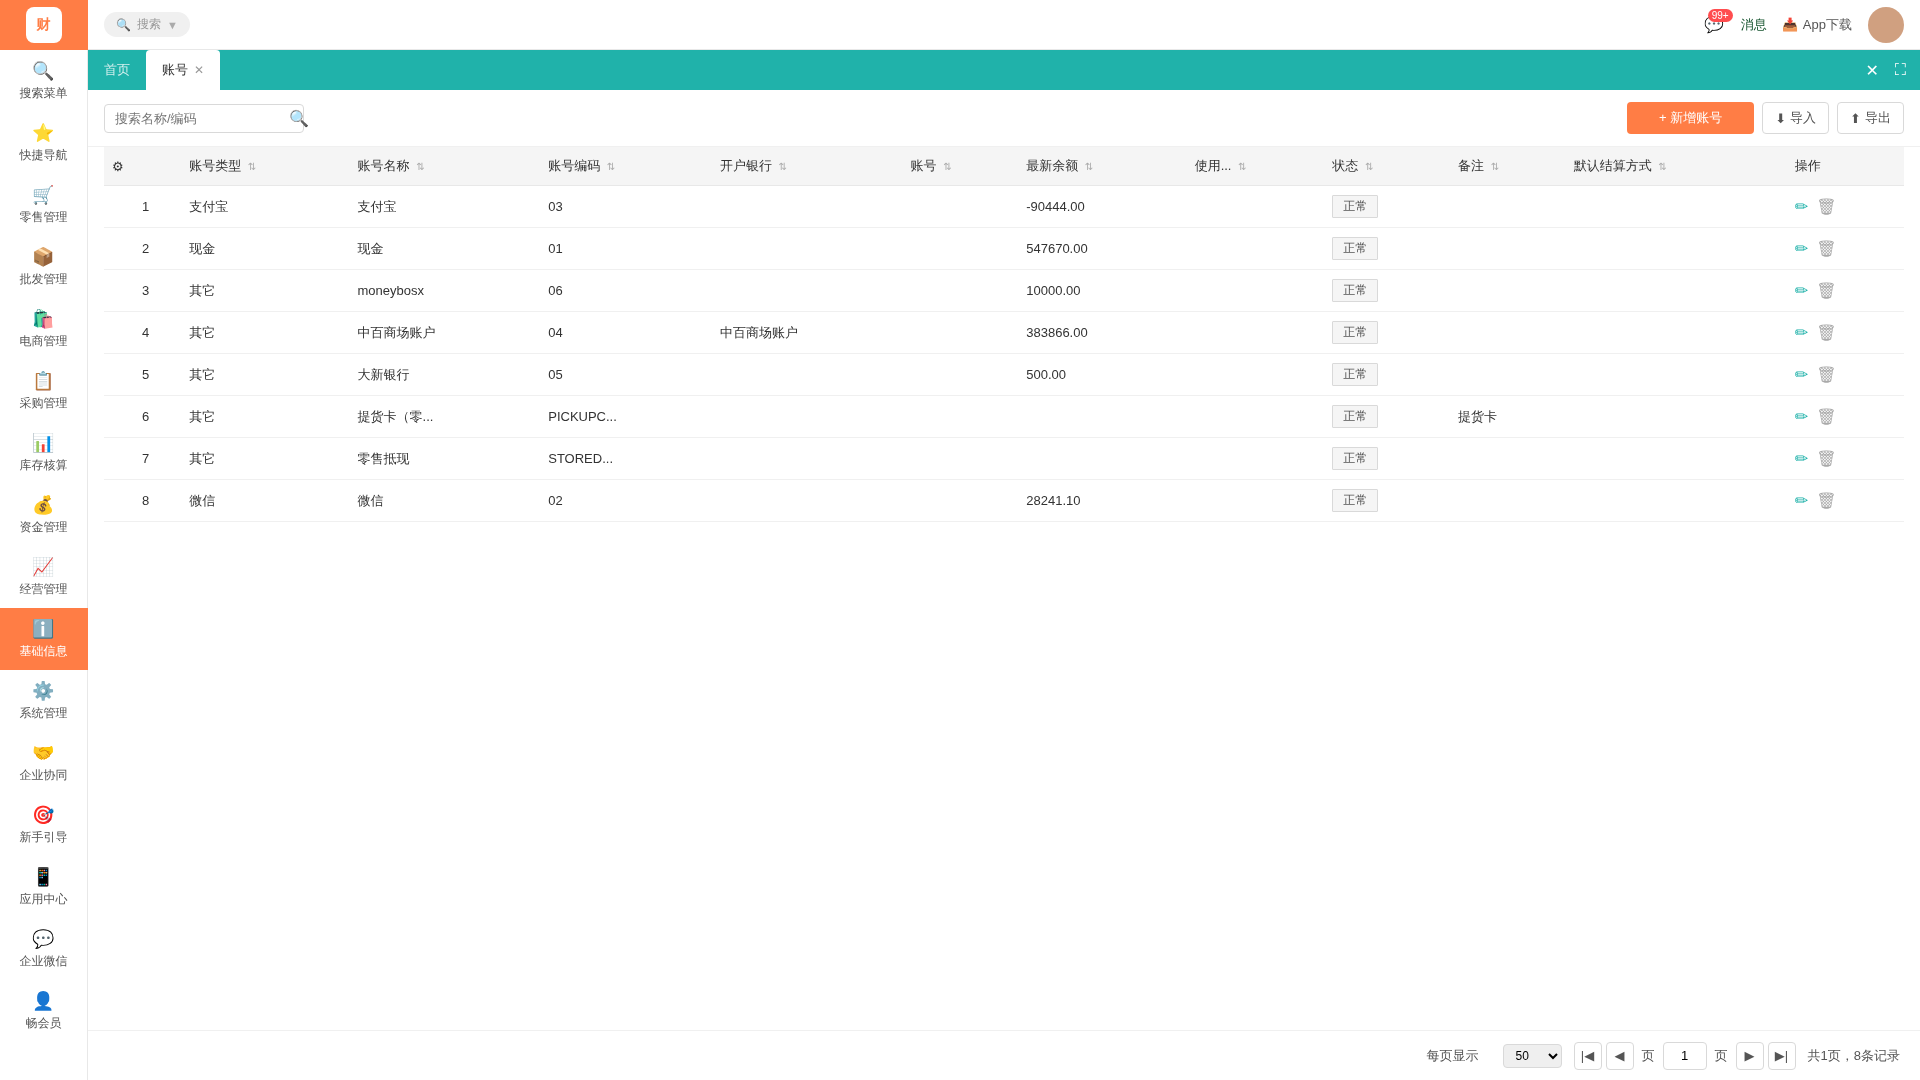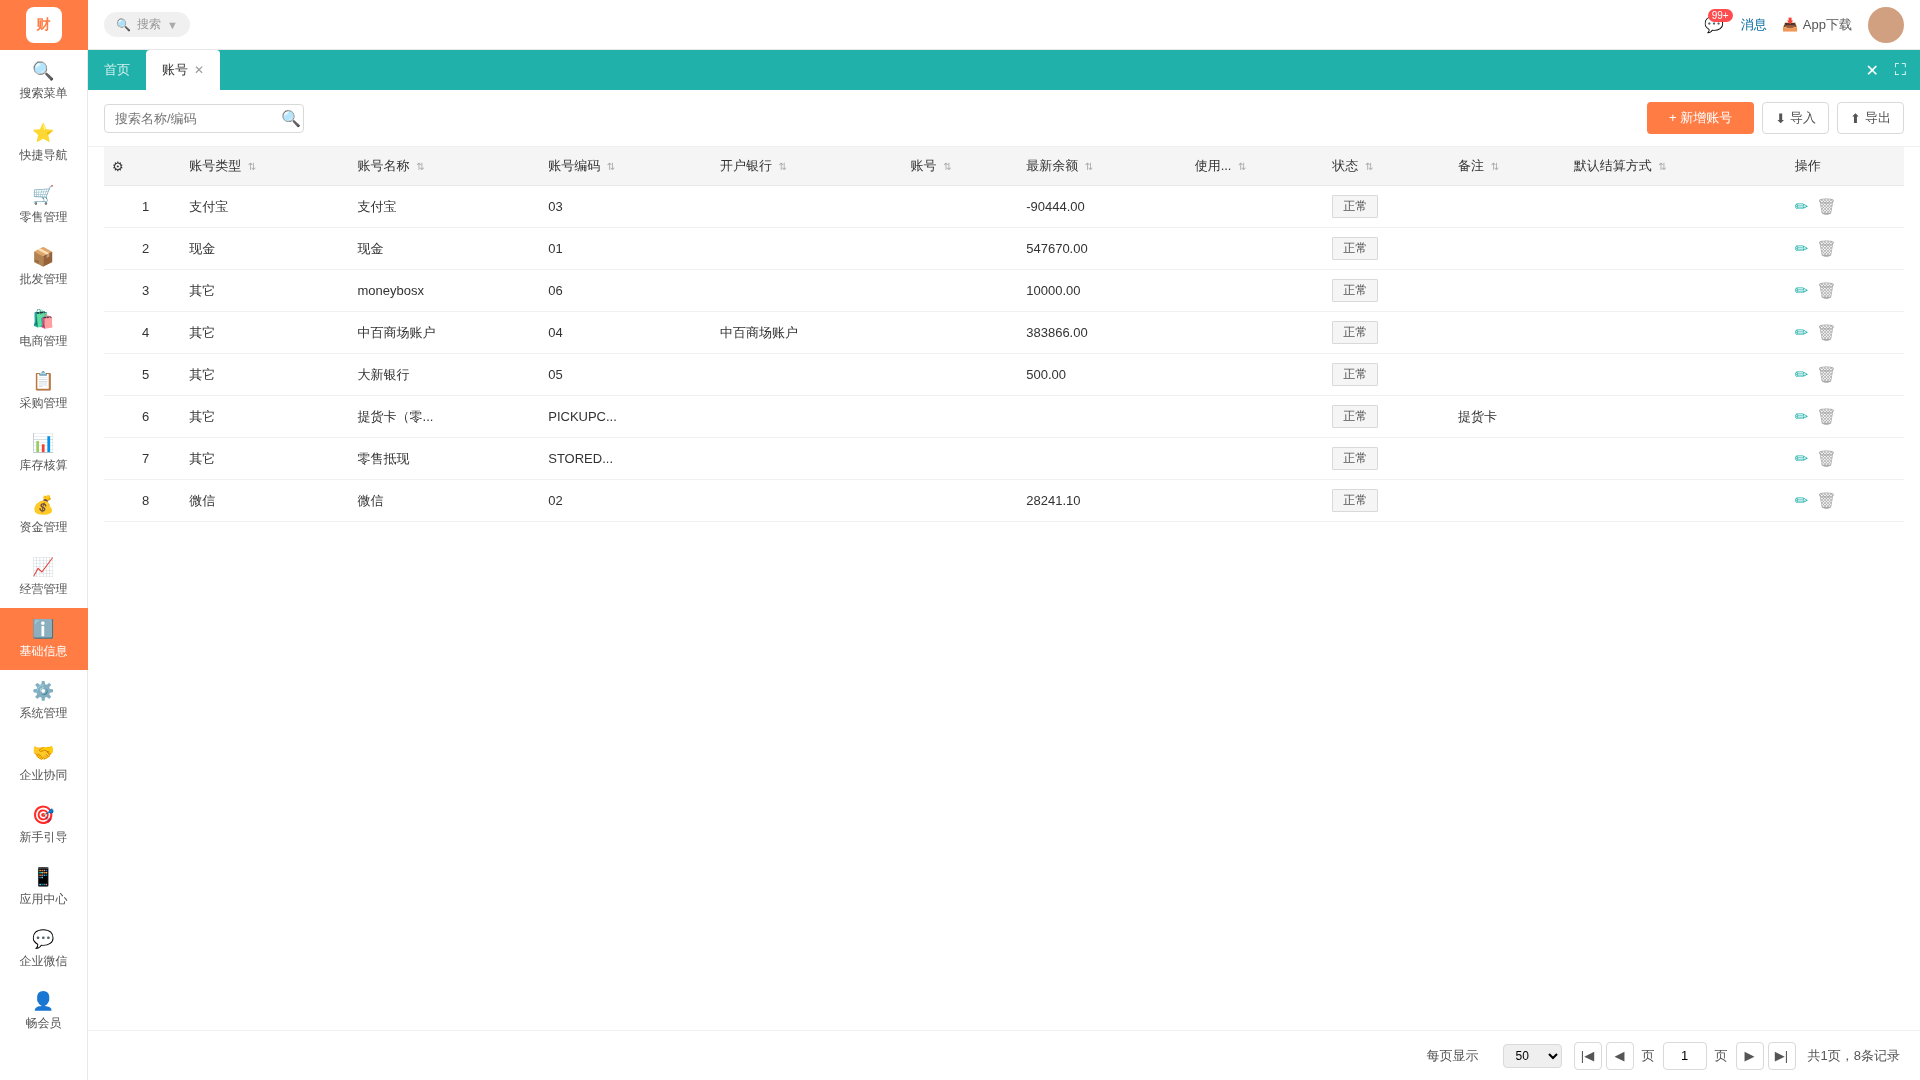--- a/index.html
+++ b/index.html
@@ -140,33 +140,33 @@
       justify-content: space-between;
       border-bottom: 1px solid #f0f0f0;
     }
     .toolbar-left { display: flex; align-items: center; gap: 8px; }
     .search-input-wrap {
       display: flex;
       align-items: center;
       border: 1px solid #d9d9d9;
       border-radius: 4px;
       padding: 4px 10px;
-      gap: 6px;
+      gap: 14px;
       width: 200px;
     }
     .search-input-wrap input {
       border: none; outline: none; font-size: 13px; color: #333; width: 160px; background: transparent;
     }
     .toolbar-right { display: flex; align-items: center; gap: 8px; }
     .btn-primary {
       background: #ff7d45;
       color: #fff;
       border: none;
       border-radius: 4px;
-      padding: 7px 22px;
+      padding: 7px 32px;
       font-size: 13px;
       cursor: pointer;
       display: flex;
       align-items: center;
       gap: 4px;
     }
     .btn-outline {
       background: #fff;
       color: #555;
       border: 1px solid #d9d9d9;
@@ -339,21 +339,21 @@
         <span>🔍</span>
         <span>搜索</span>
         <span class="dropdown-arrow">▼</span>
       </div>
     </div>
     <div class="topbar-right">
       <div class="msg-icon-wrap">
         <span>💬</span>
         <span class="msg-badge">99+</span>
       </div>
-      <span style="font-size:13px;color:#0369a1;">消息</span>
+      <span style="font-size:13px;color:#14532d;">消息</span>
       <div class="topbar-btn">
         <span>📥</span>
         <span>App下载</span>
       </div>
       <div class="avatar"></div>
     </div>
   </div>
 
   <div class="tabbar">
     <div class="tab">

